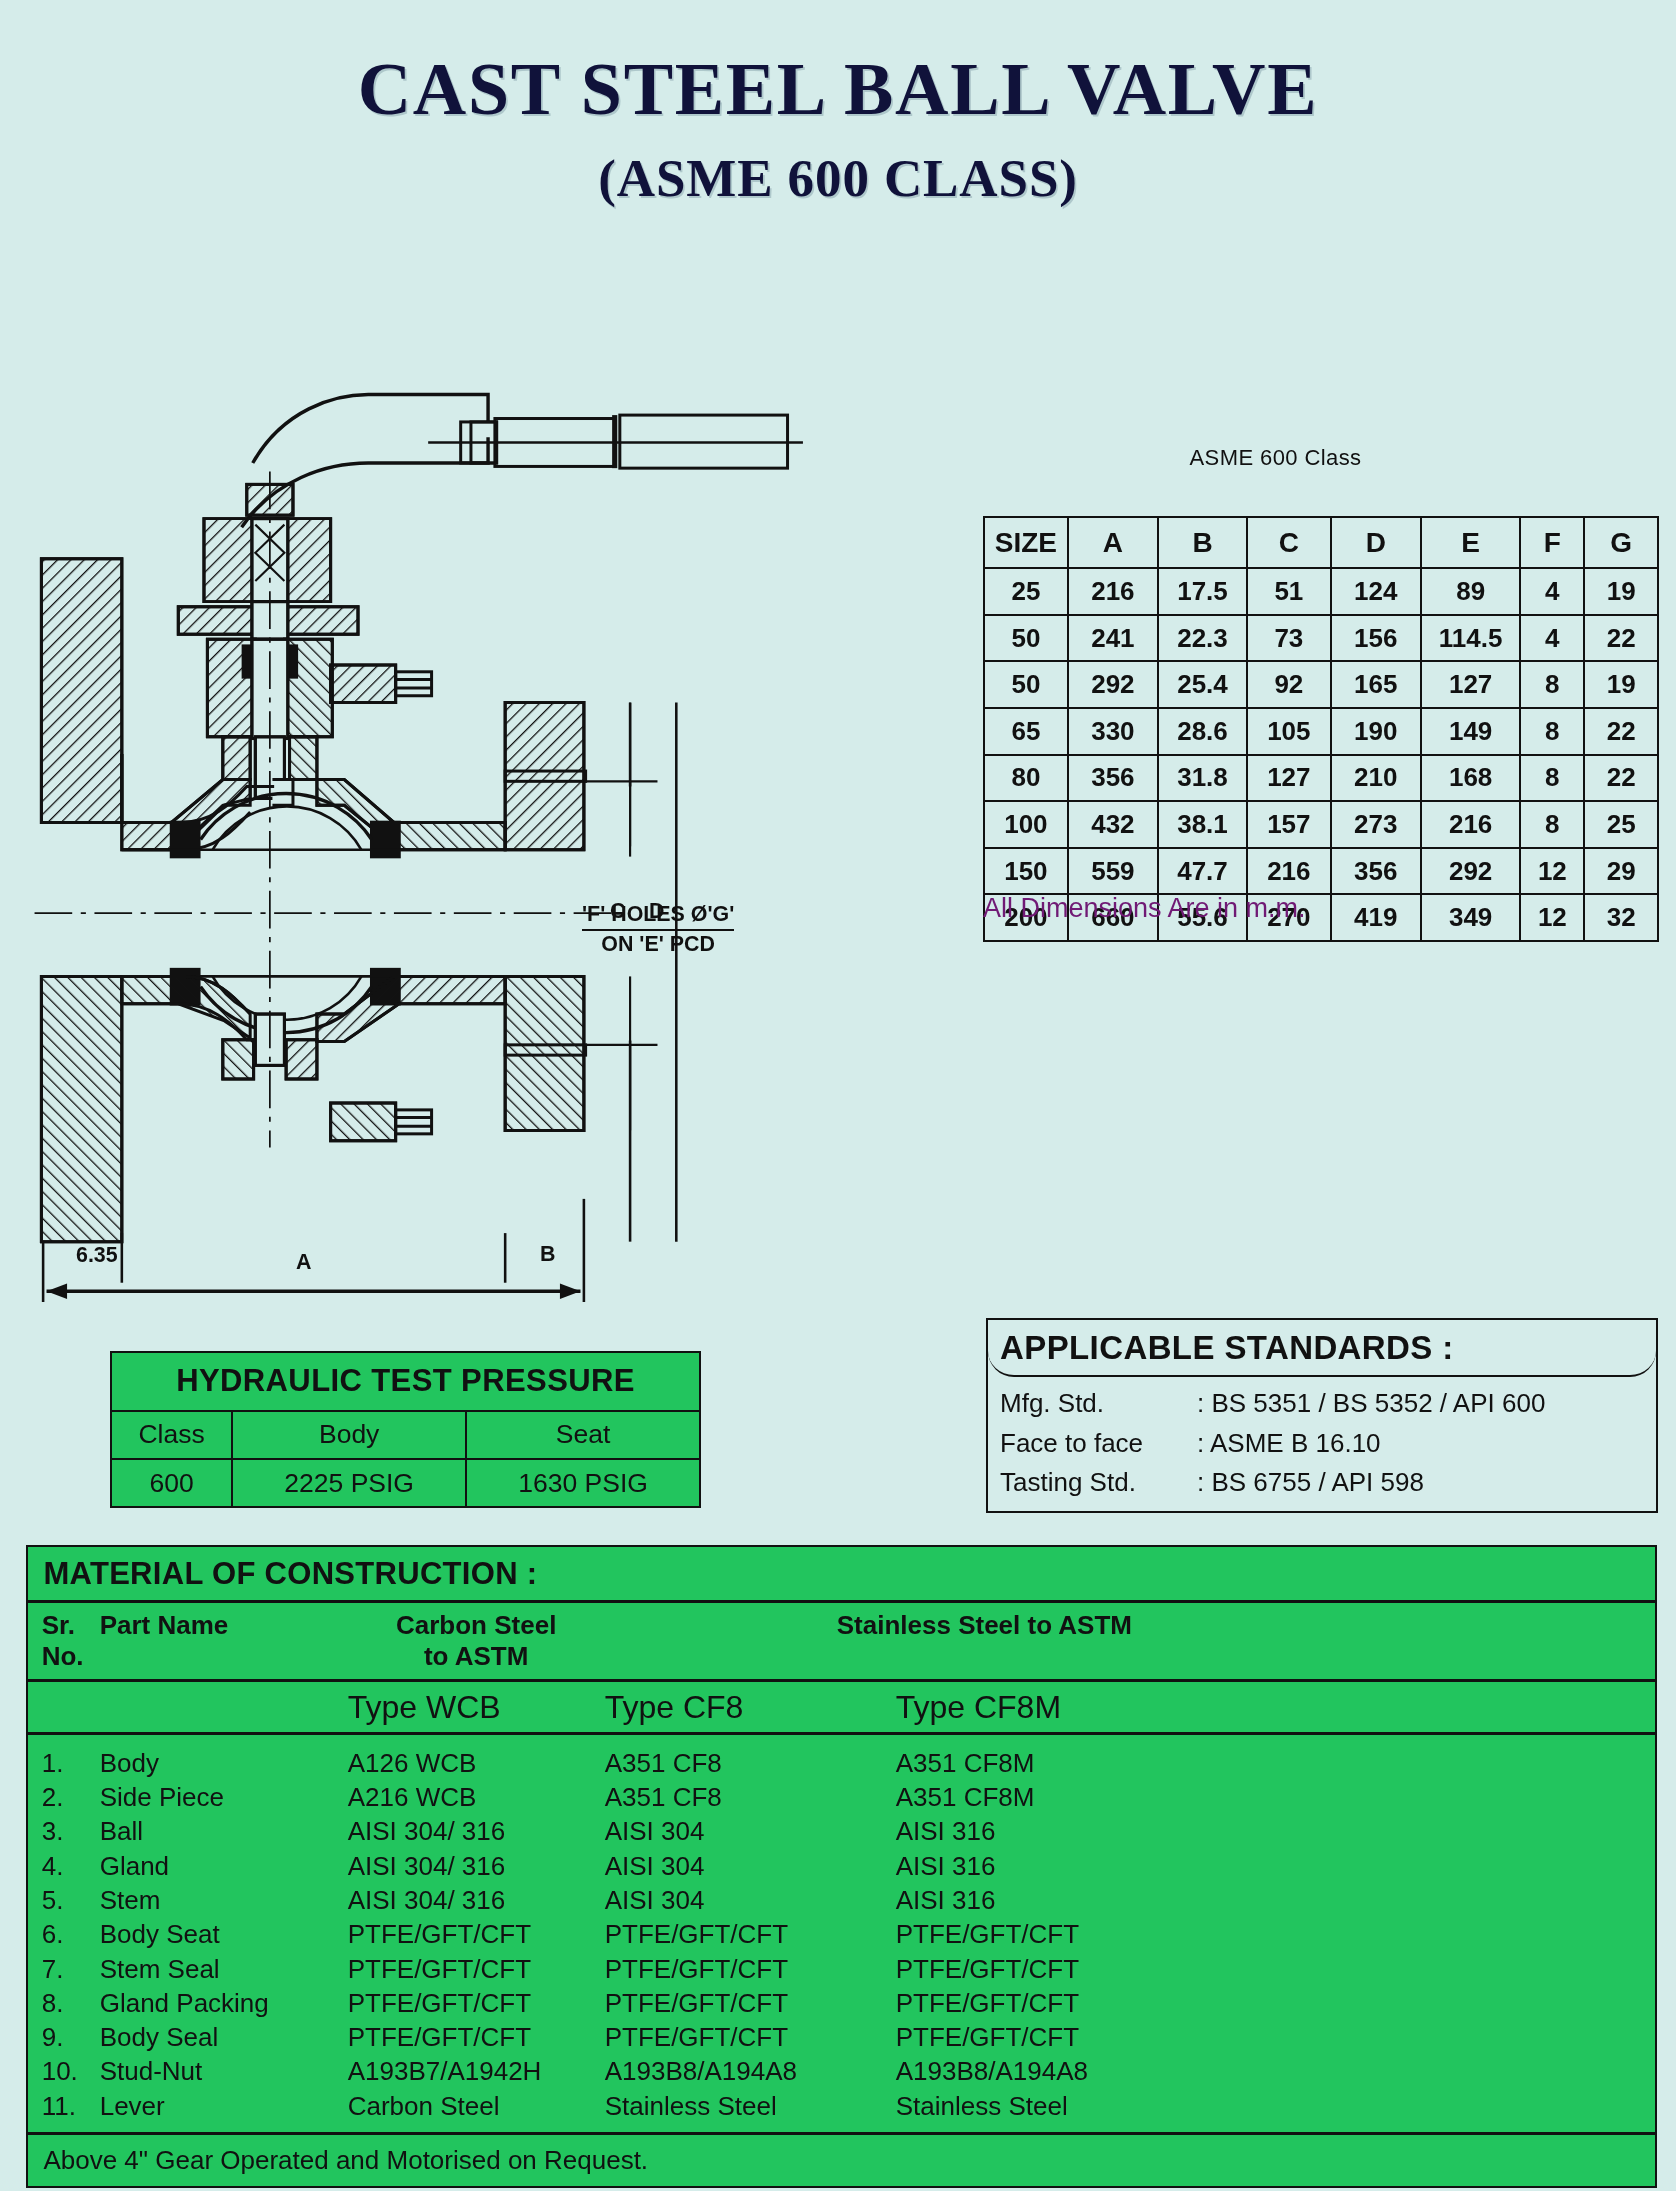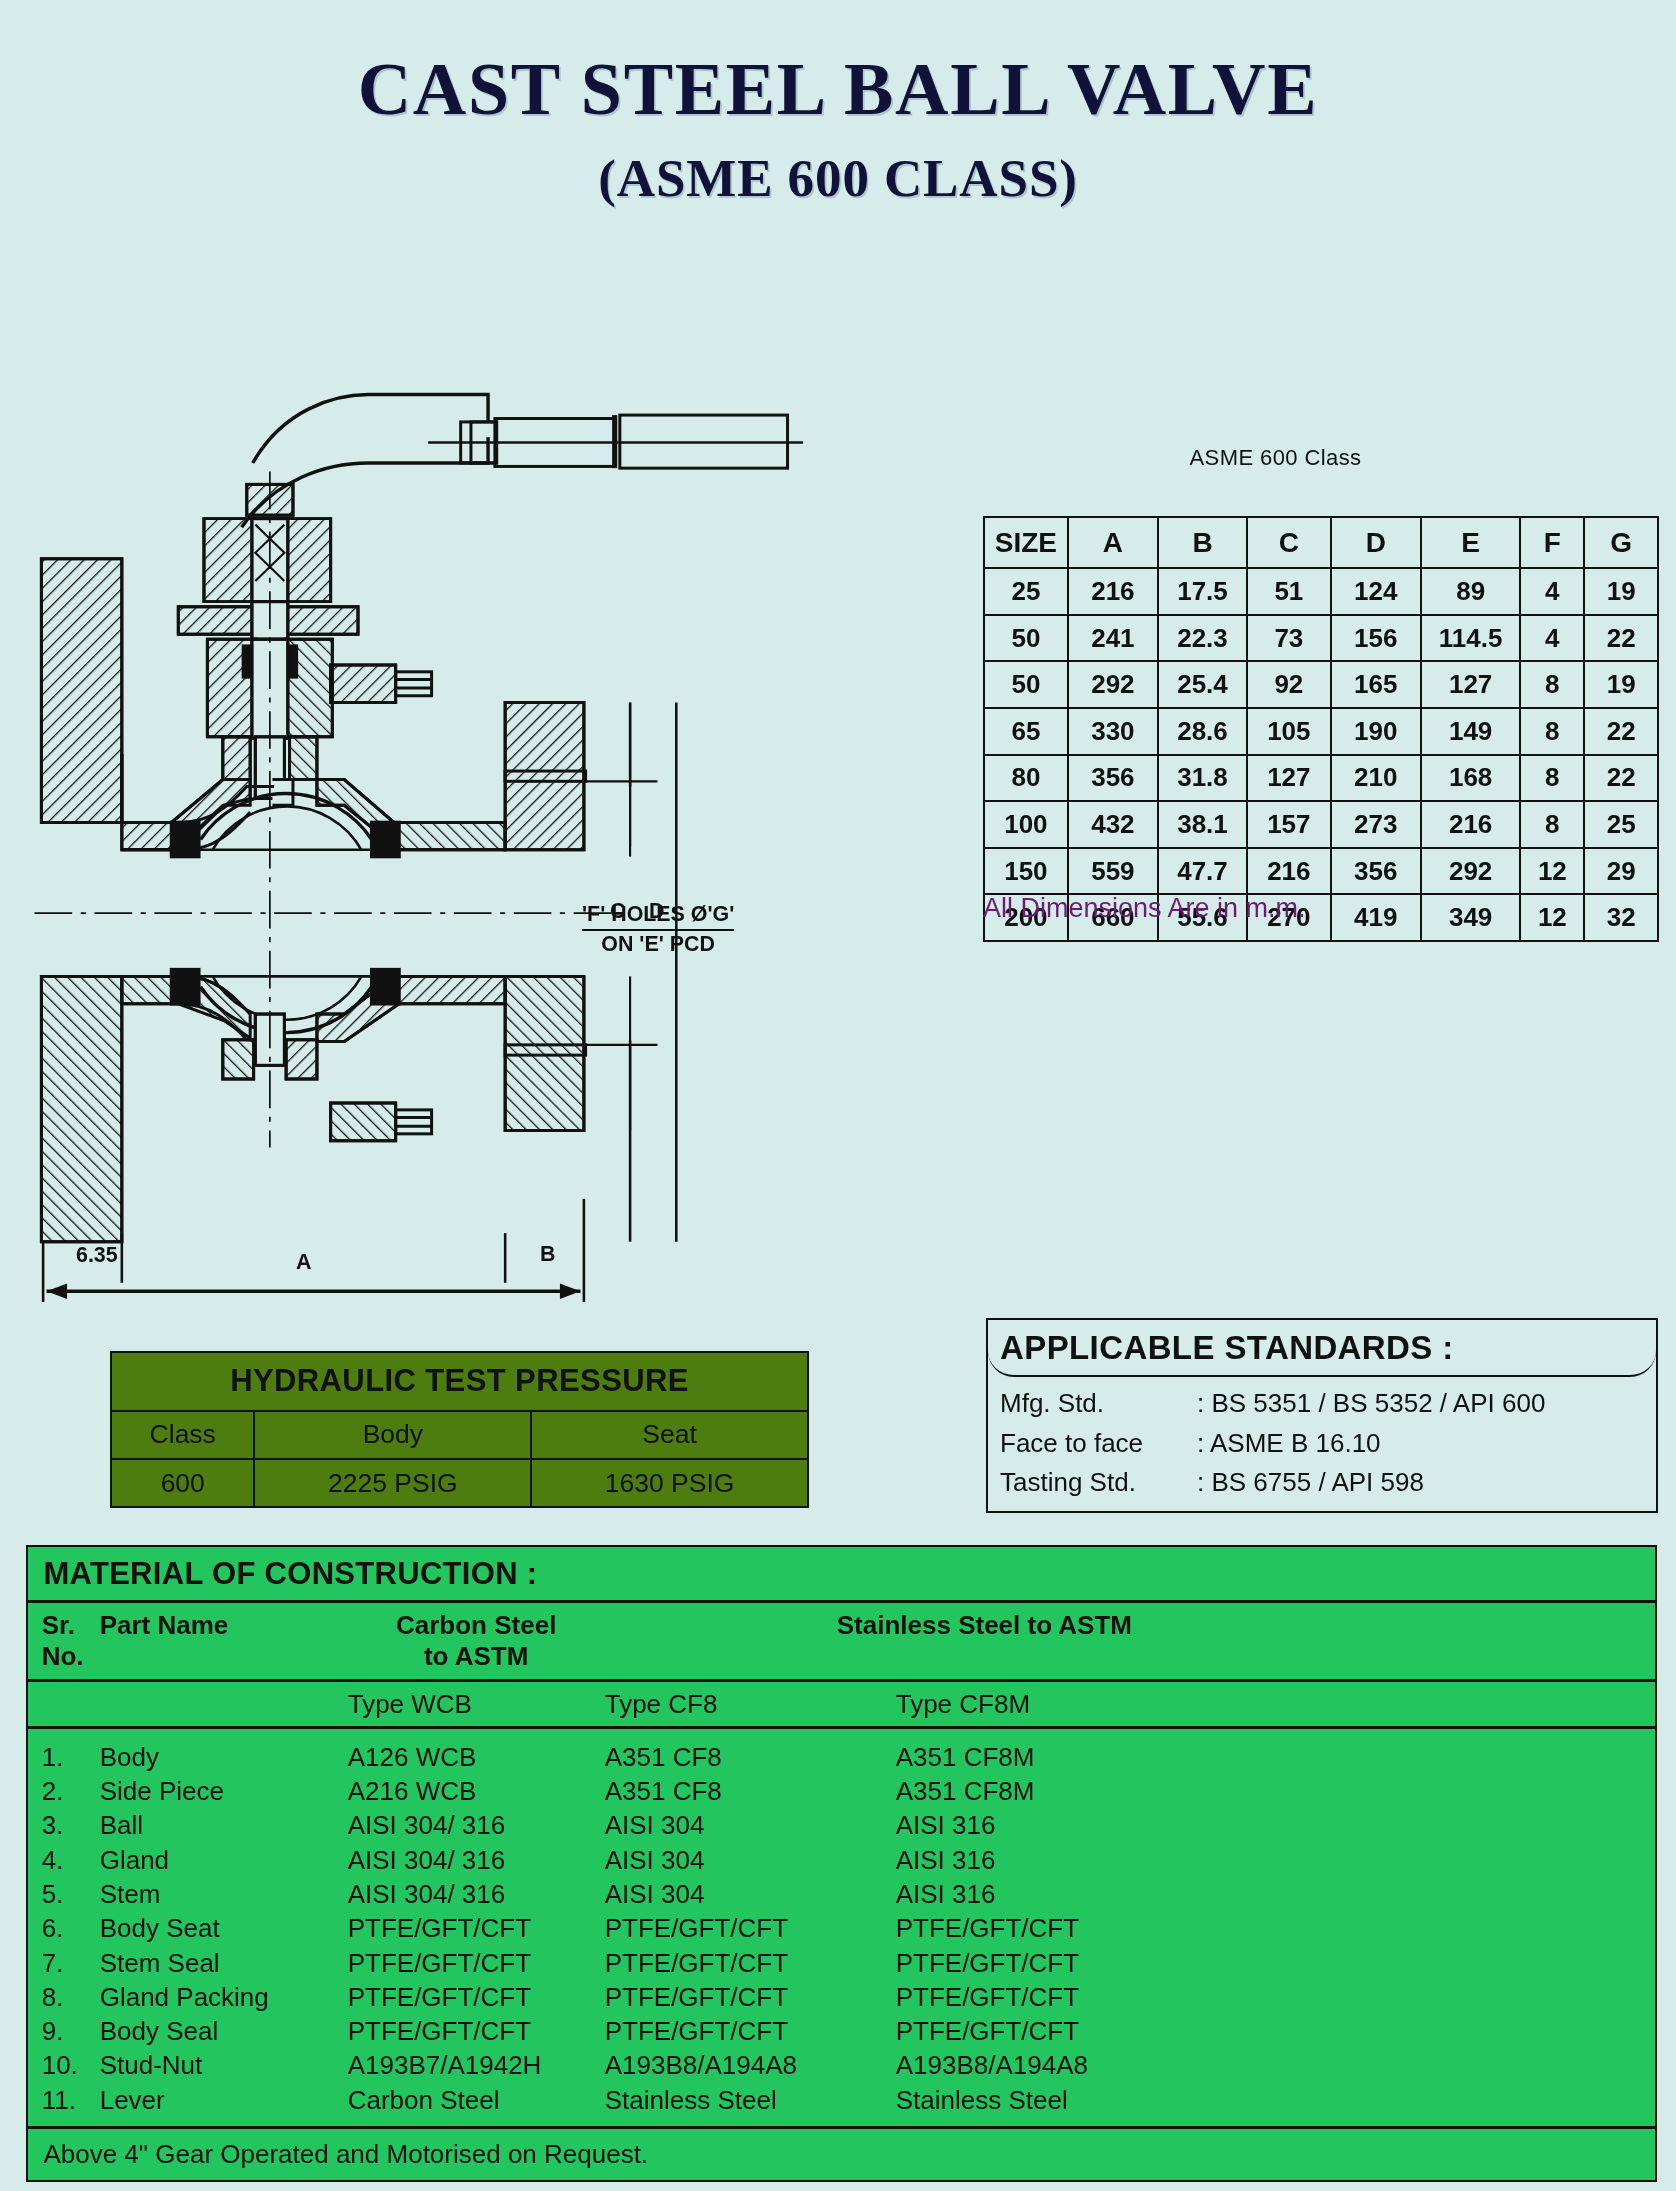--- a/index.html
+++ b/index.html
@@ -127,22 +127,22 @@
 
   
   .hydro-wrap {
     position: absolute;
     left: 110px;
     top: 1351px;
     width: 651px;
   }
   table.hydro {
     border-collapse: collapse;
-    width: 699px;
-    background: #4d7c0f;
+    width: 591px;
+    background: #22c55e;
   }
   table.hydro td, table.hydro th {
     border: 2.6px solid #111;
     text-align: center;
     color: #111;
   }
   table.hydro .htitle {
     font-size: 31px;
     font-weight: bold;
     padding: 10.3px 0 10.3px 0;
@@ -212,21 +212,21 @@
   .moc-head .hsr { width: 58px; padding-left: 13.7px; }
   .moc-head .hpart { width: 248px; }
   .moc-head .hcs { width: 257px; text-align: center; }
   .moc-head .hss { flex: 1; text-align: center; padding-right: 291px; }
   .moc-head .two-line span { display: block; }
 
   .moc-types {
     display: flex;
     border-bottom: 3.4px solid #111;
     padding: 6.8px 0;
-    font-size: 26px;
+    font-size: 32px;
     align-items: flex-end;
   }
   .moc-types .tsr { width: 58px; padding-left: 13.7px; }
   .moc-types .tpart { width: 248px; }
   .moc-types .tcs { width: 257px; }
   .moc-types .tcf8 { width: 291px; }
   .moc-types .tcf8m { flex: 1; }
 
   .moc-rows { padding: 10.3px 0 8.6px 0; }
   .moc-row {

